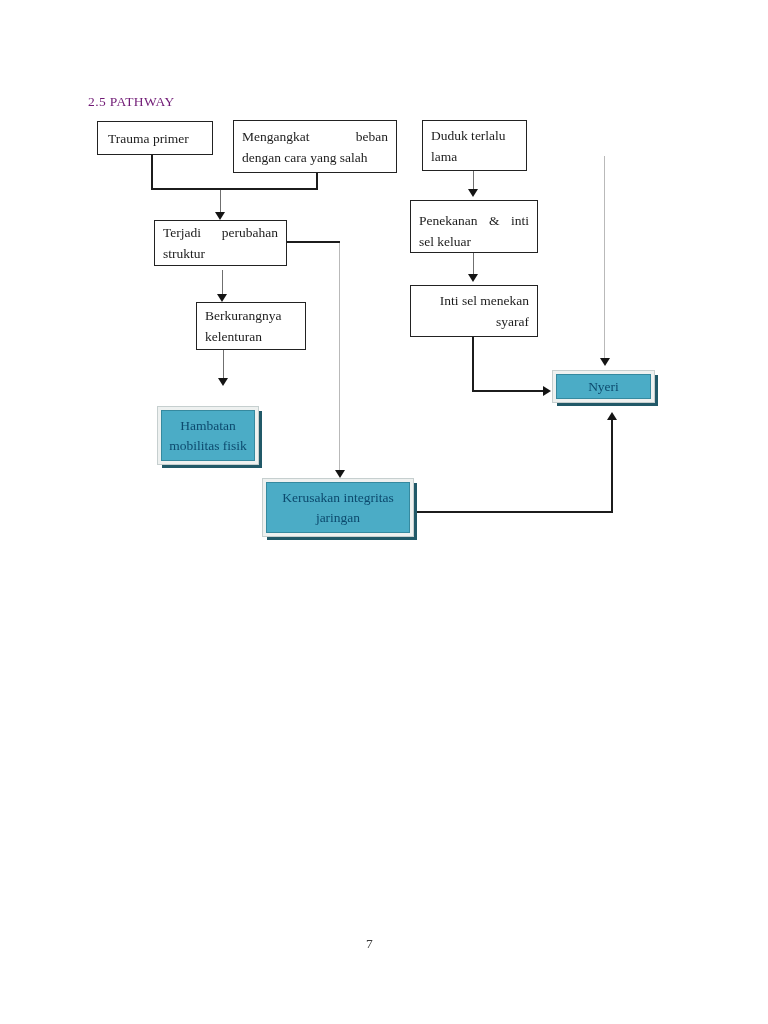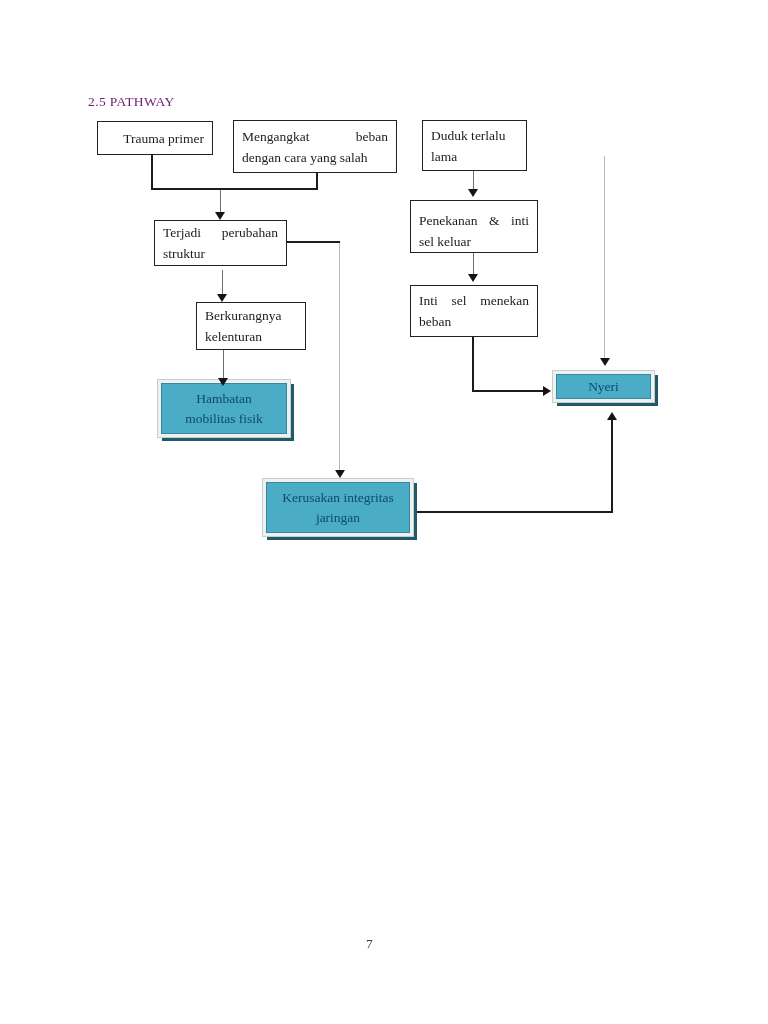--- a/index.html
+++ b/index.html
@@ -91,21 +91,21 @@
     color: #3a3a3a;
   }
 </style>
 </head>
 <body>
 
 <div class="page">
 
   <div class="doc-title" style="left:88px; top:94px;">2.5 PATHWAY</div>
 
-  <div class="wbox" style="left:97px; top:121px; width:116px; height:34px;align-items:flex-end;">
+  <div class="wbox" style="left:97px; top:121px; width:116px; height:34px;">
     <span class="bline" style="padding-left:10px;">Trauma primer</span>
   </div>
 
   <div class="wbox" style="left:233px; top:120px; width:164px; height:53px;">
     <span class="bline stretch">Mengangkat beban</span>
     <span class="bline">dengan cara yang salah</span>
   </div>
 
   <div class="wbox" style="left:422px; top:120px; width:105px; height:51px;">
     <span class="bline">Duduk terlalu</span>
@@ -121,26 +121,26 @@
   <div class="wbox" style="left:410px; top:200px; width:128px; height:53px;justify-content:flex-end;">
     <span class="bline stretch">Penekanan &amp; inti</span>
     <span class="bline">sel keluar</span>
   </div>
 
   <div class="wbox" style="left:168px; top:302px; width:110px; height:48px;margin-left:28px;">
     <span class="bline">Berkurangnya</span>
     <span class="bline">kelenturan</span>
   </div>
 
-  <div class="wbox" style="left:410px; top:285px; width:128px; height:52px;">
+  <div class="wbox" style="left:410px; top:285px; width:128px; height:52px;align-items:flex-end;">
     <span class="bline stretch">Inti sel menekan</span>
-    <span class="bline">beban</span>
+    <span class="bline">syaraf</span>
   </div>
 
-  <div class="tbox" style="left:158px; top:380px; width:132px; height:57px;border-radius:18px;">
+  <div class="tbox" style="left:158px; top:407px; width:100px; height:57px;border-radius:18px;">
     <div class="tshadow"></div>
     <div class="tface">
       <span>Hambatan</span>
       <span>mobilitas fisik</span>
     </div>
   </div>
 
   <div class="tbox" style="left:553px; top:371px; width:101px; height:31px;">
     <div class="tshadow"></div>
     <div class="tface">

